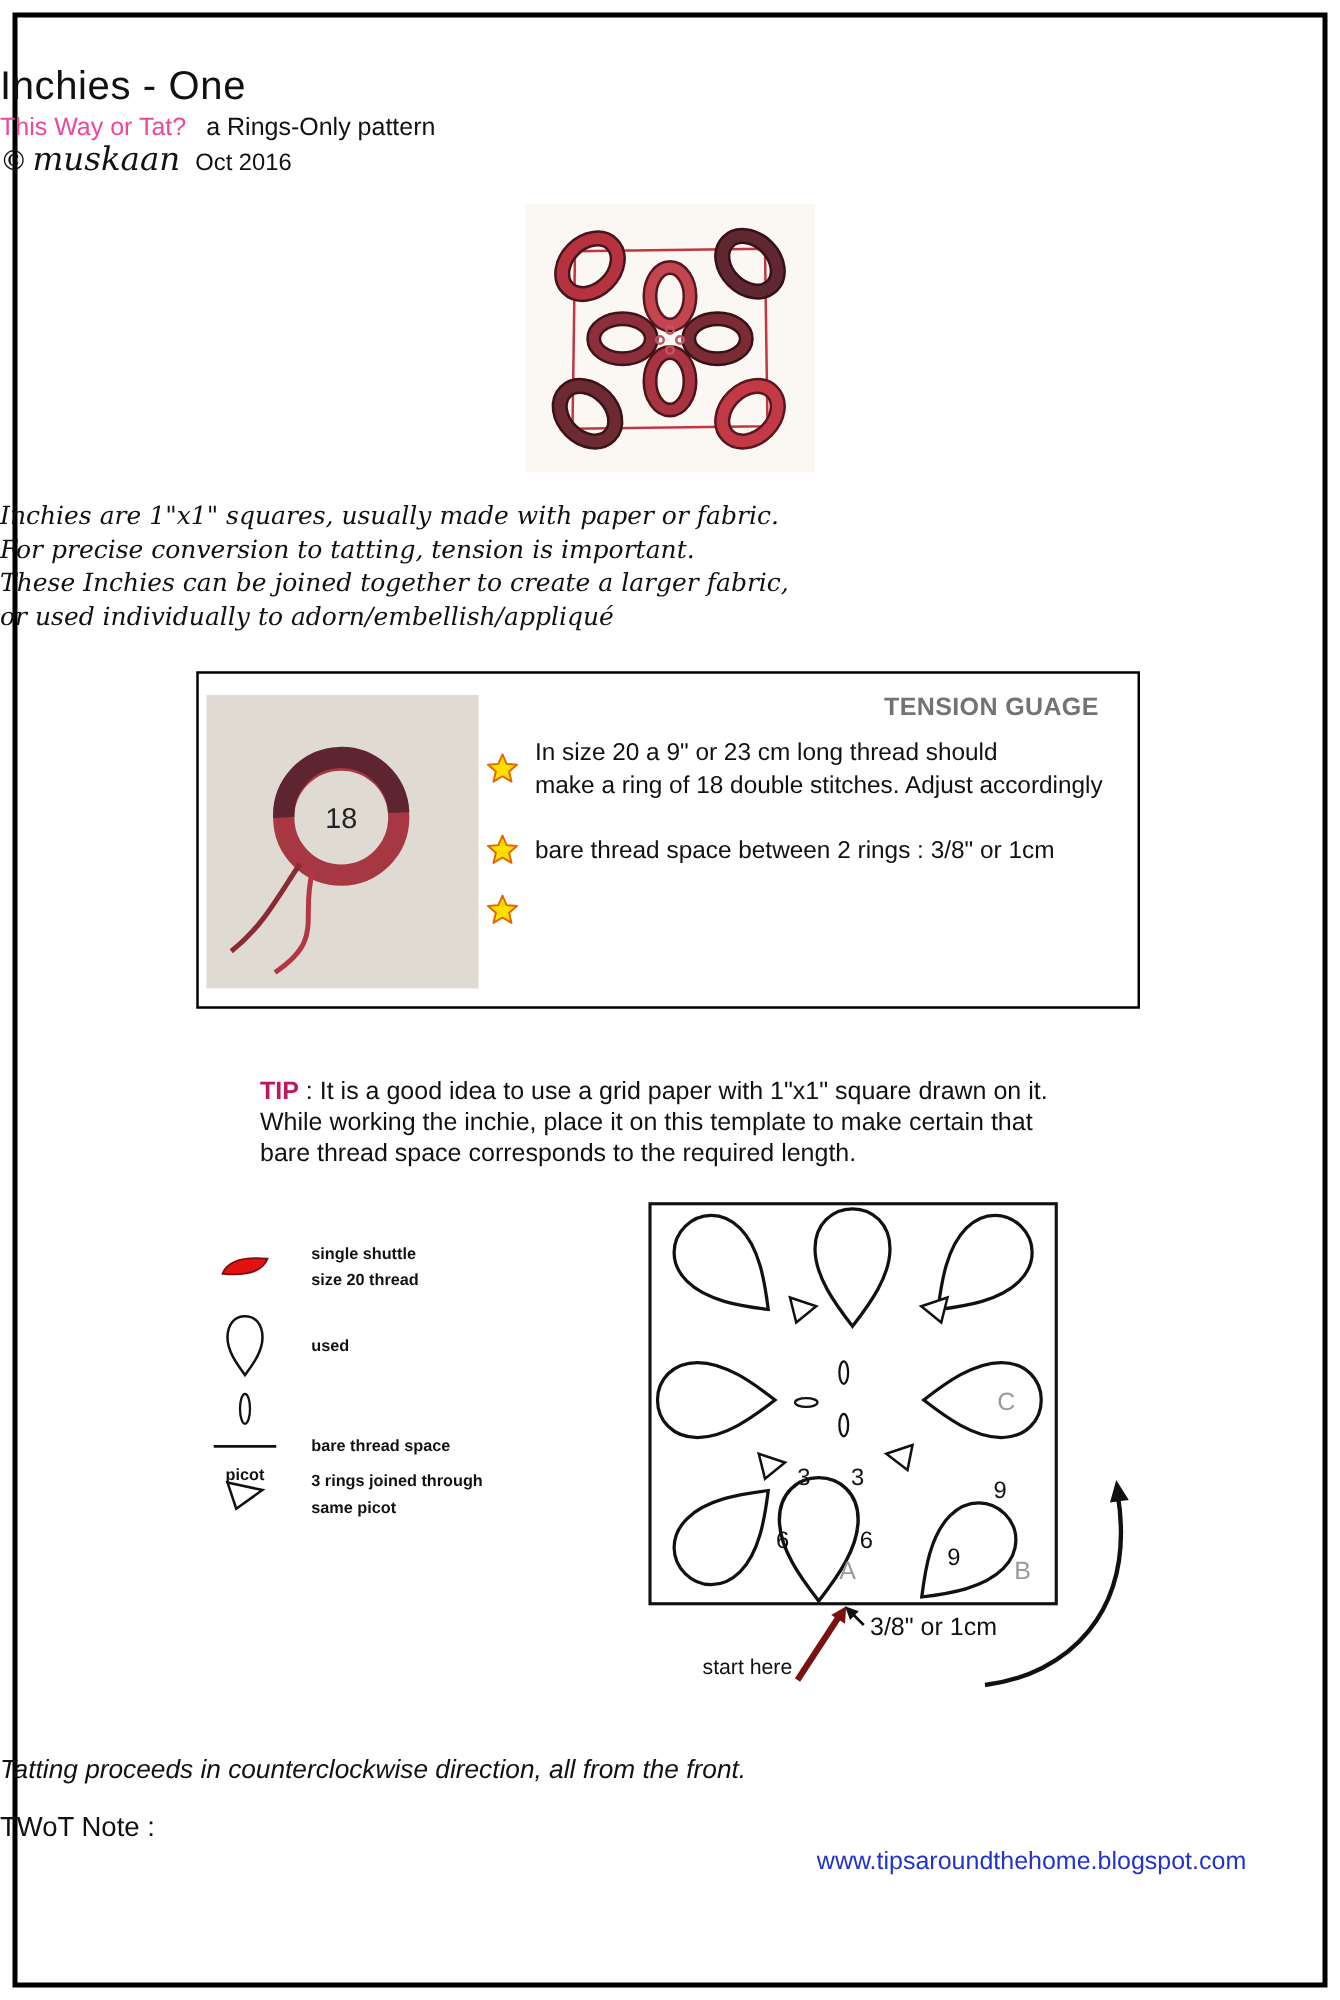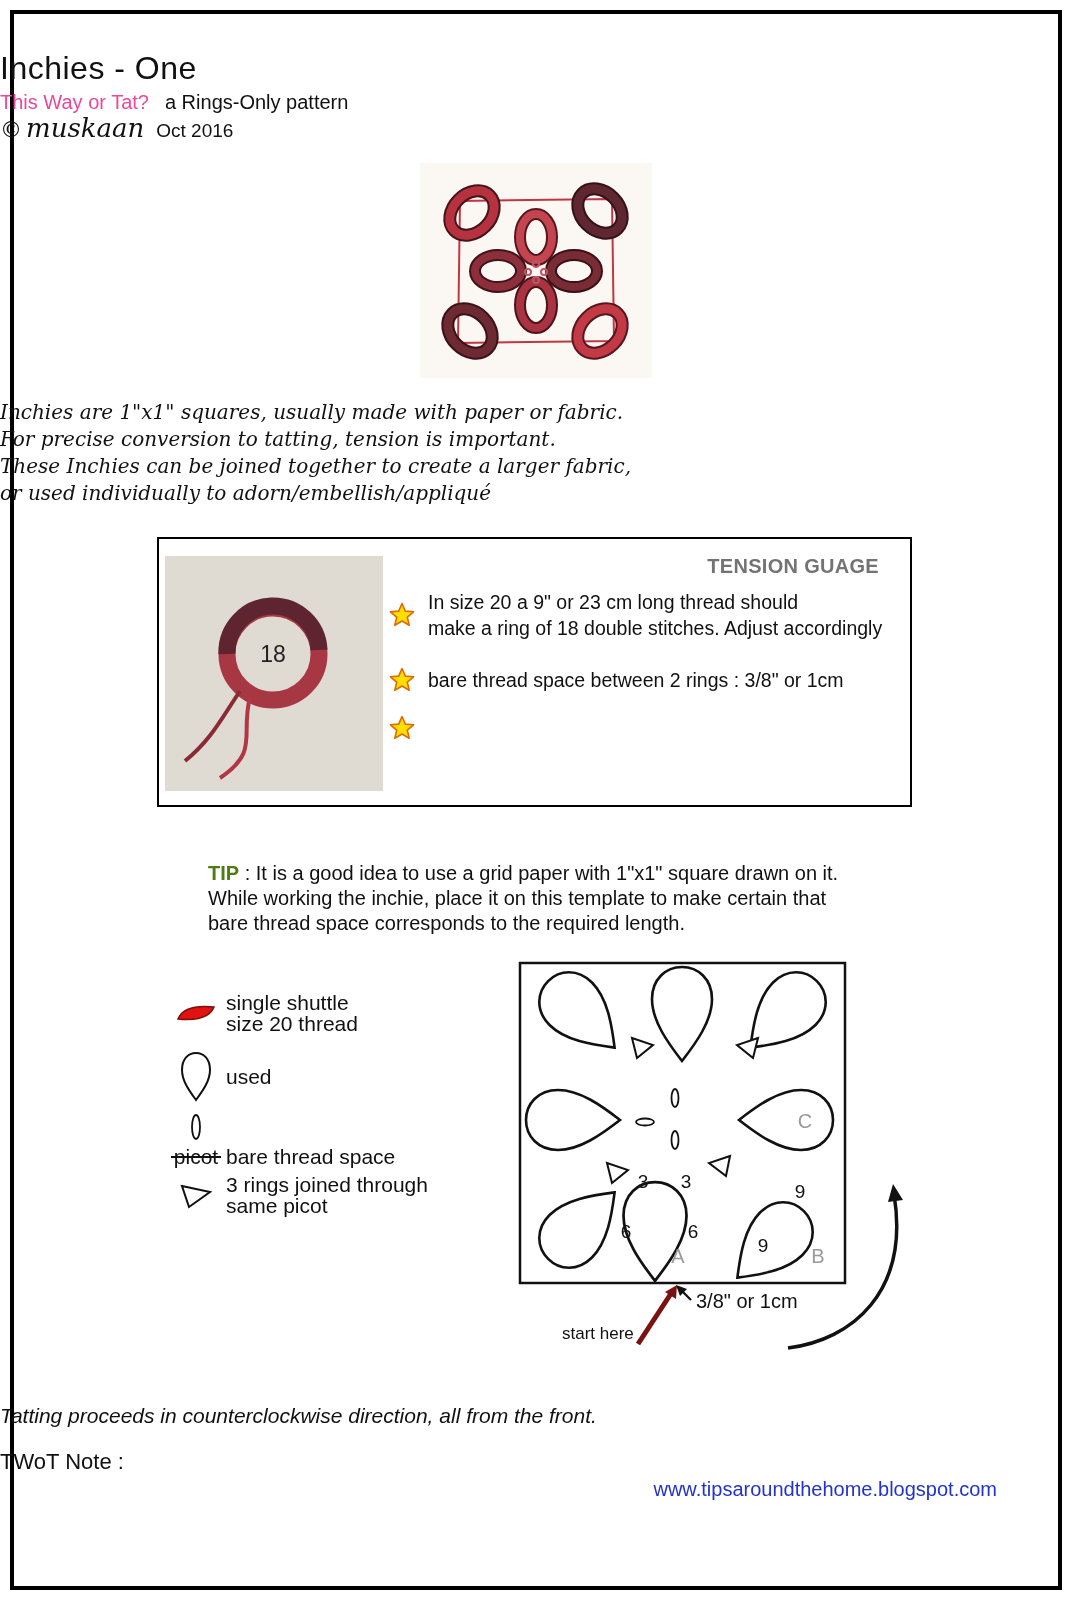--- a/index.html
+++ b/index.html
@@ -28,25 +28,25 @@
   .tension-box { left:157px; top:537px; width:755px; height:270px; border:2px solid #000; background:#fff; }
   .ring-photo { position:absolute; left:6px; top:17px; width:218px; height:235px; }
   .tg-heading { position:absolute; left:240px; top:16px; width:480px; text-align:right;
                 color:#737373; font-weight:700; font-size:20px; letter-spacing:.3px; }
   .bullet { position:absolute; left:230px; display:flex; align-items:center; gap:13px;
             font-size:19.5px; line-height:26px; white-space:pre-line; }
   .bullet svg { flex:none; }
   .b1 { top:50px; } .b2 { top:128px; } .b3 { top:176px; }
 
   .tip { left:208px; top:836px; width:700px; font-size:20px; line-height:25px; white-space:pre-line; }
-  .tip-label { color:#4d7c0f; font-weight:700; }
+  .tip-label { color:#be185d; font-weight:700; }
 
   .legend { left:170px; top:988px; width:290px; height:240px; }
-  .legend-row { position:absolute; left:0; display:flex; align-items:center; gap:4px;
-                font-size:21px; line-height:21px; white-space:pre-line; }
+  .legend-row { position:absolute; left:0; display:flex; align-items:center; gap:27px;
+                font-size:13px; line-height:21px; white-space:pre-line;font-weight:bold; }
   .sym { width:52px; display:flex; justify-content:center; flex:none; }
   .lr1 { top:4px; } .lr2 { top:62px; } .lr3 { top:124px;flex-direction:column; } .lr4 { top:158px; } .lr5 { top:186px; }
 
   .diagram { position:absolute; left:490px; top:958px; }
   svg text { font-family:"Liberation Sans", sans-serif; }
   .dg-num { font-size:19px; fill:#111; }
   .dg-letter { font-size:20px; fill:#9a9a9a; }
   .dg-measure { font-size:20px; fill:#111; }
   .dg-start { font-size:17px; fill:#111; }
 

